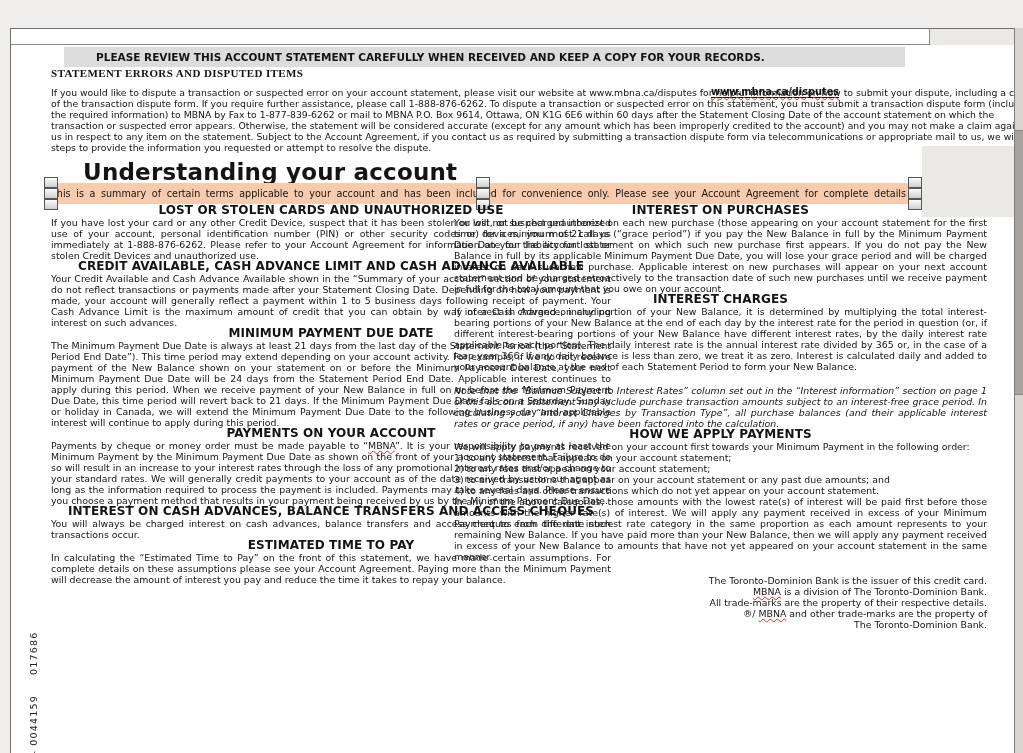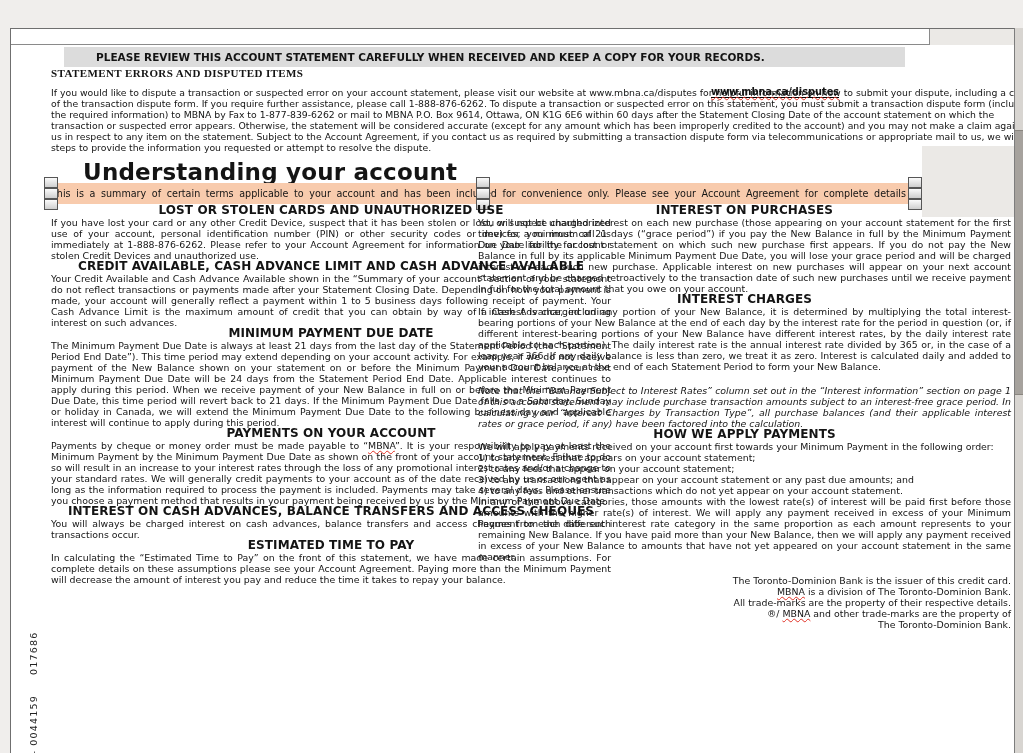--- a/index.html
+++ b/index.html
@@ -36,21 +36,21 @@
   .band-text{display:block;padding:4px 4px 0 7px;font-size:9.6px;line-height:13px;
     text-align:justify;text-align-last:justify;white-space:nowrap0;}
   .handle-stack{position:absolute;width:14px;}
   .handle{width:12px;height:9px;border:1px solid #565656;background:linear-gradient(#fbfbfb,#cfcfcf);margin-bottom:0px;}
   .hs-left{left:33px;top:148px;}
   .hs-mid{left:465px;top:148px;}
   .hs-right{left:897px;top:148px;}
 
   .col{position:absolute;top:176px;font-size:9.4px;line-height:11px;}
   .col-left{left:40px;width:560px;}
-  .col-right{left:467px;width:533px;}
+  .col-right{left:443px;width:533px;}
   .col h3{font-size:12px;font-weight:bold;margin:9px 0 1px 0;letter-spacing:.1px;white-space:nowrap;text-align:center;}
   .col h3:first-child,.col .sec:first-child h3{margin-top:0;}
   .col p{margin:0;text-align:justify;}
   .col .p2{margin-top:13px;font-style:italic;}
   .order-item{white-space:nowrap;overflow:hidden;}
   .footer-block{margin-top:13px;}
   .footer-block div{line-height:11px;text-align:right;}
 
   .vcode{position:absolute;left:-52px;top:644px;width:150px;height:13px;transform:rotate(-90deg);
     font-size:9.5px;letter-spacing:1.2px;white-space:nowrap;color:#222;}

